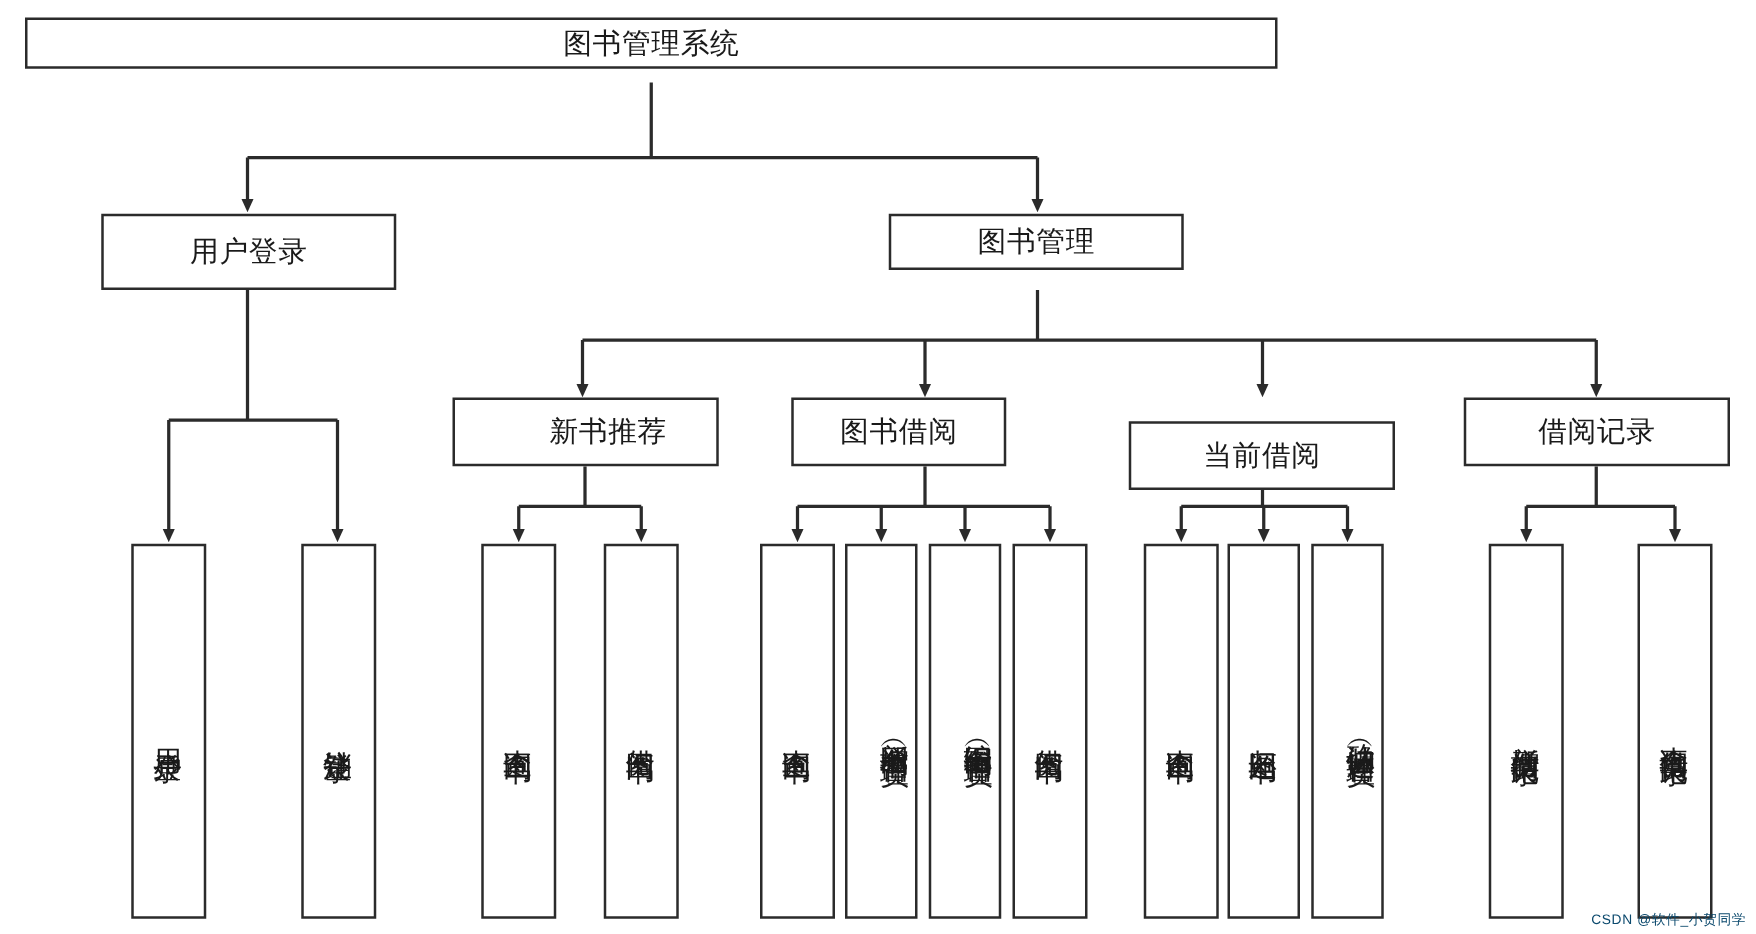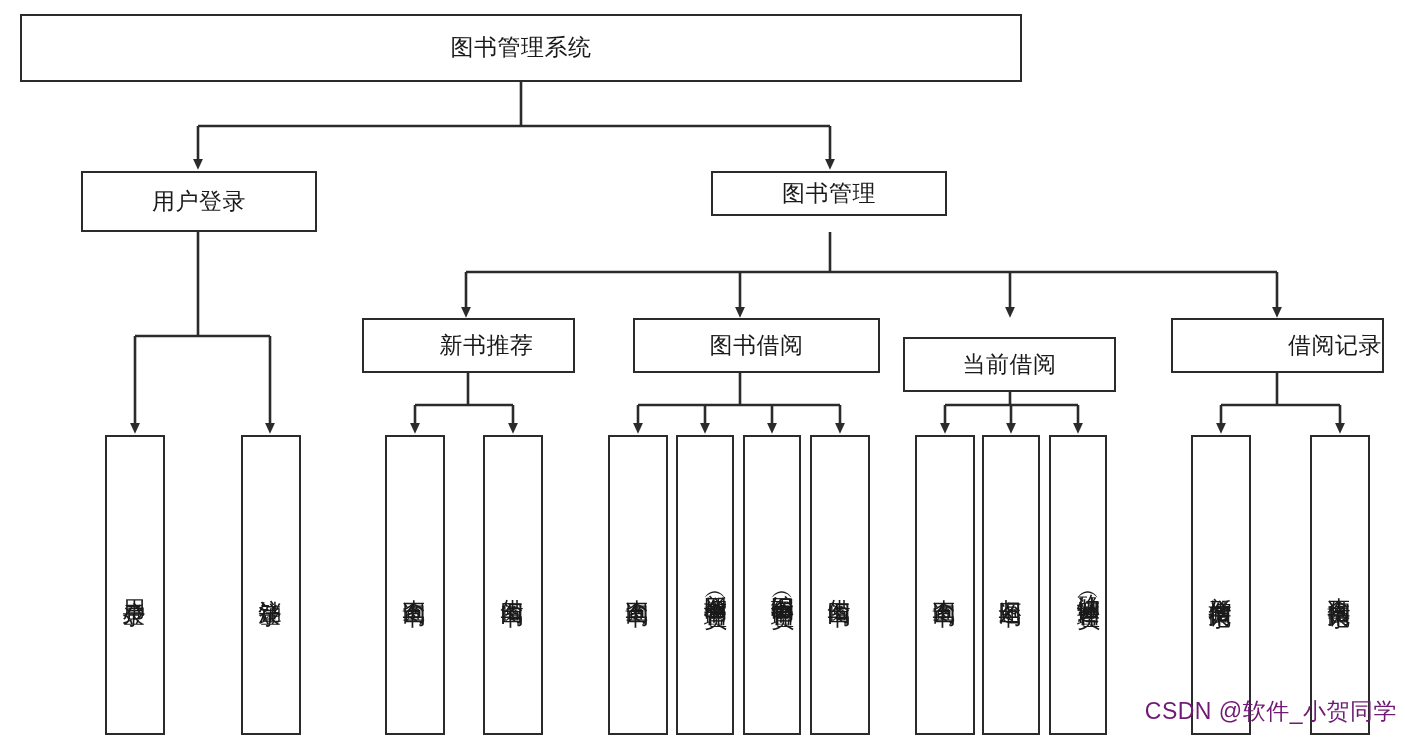--- a/index.html
+++ b/index.html
@@ -49,23 +49,23 @@
     justify-content:center;
   }
   .node.v .vlabel{
     writing-mode:vertical-rl;
     text-orientation:upright;
     white-space:nowrap;
   }
   #watermark{
     position:absolute;
     right:8px;
-    bottom:20px;
-    font-size:23px;
-    color:#701a75;
+    bottom:4px;
+    font-size:11px;
+    color:#0c4a6e;
     letter-spacing:0.5px;
     z-index:3;
     white-space:nowrap;
   }
 </style>
 </head>
 <body>
 
 <div id="canvas">
 
@@ -112,41 +112,41 @@
       <path d="M1011,405 L1011,424" marker-end="url(#arw)"></path>
       <path d="M1078,405 L1078,424" marker-end="url(#arw)"></path>
 
       <path d="M1277,373 L1277,405"></path>
       <path d="M1221,405 L1340,405"></path>
       <path d="M1221,405 L1221,424" marker-end="url(#arw)"></path>
       <path d="M1340,405 L1340,424" marker-end="url(#arw)"></path>
     </g>
   </svg>
 
-  <div class="node h" style="left:20px; top:14px; width:1002px; height:68px;">
+  <div class="node h" style="left:20px; top:14px; width:1002px; height:41px;">
     <span>图书管理系统</span>
   </div>
 
   <div class="node h" style="left:81px; top:171px; width:236px; height:61px;">
     <span>用户登录</span>
   </div>
   <div class="node h" style="left:711px; top:171px; width:236px; height:45px;">
     <span>图书管理</span>
   </div>
 
   <div class="node h" style="left:362px; top:318px; width:213px; height:55px;padding-left:36px;">
     <span>新书推荐</span>
   </div>
-  <div class="node h" style="left:633px; top:318px; width:247px; height:55px;">
+  <div class="node h" style="left:633px; top:318px; width:172px; height:55px;">
     <span>图书借阅</span>
   </div>
   <div class="node h" style="left:903px; top:337px; width:213px; height:55px;">
     <span>当前借阅</span>
   </div>
-  <div class="node h" style="left:1171px; top:318px; width:213px; height:55px;justify-content:flex-end;">
+  <div class="node h" style="left:1171px; top:318px; width:213px; height:55px;">
     <span>借阅记录</span>
   </div>
 
   <div class="node v" style="left:105px; top:435px; width:60px; height:300px;">
     <span class="vlabel">用户登录</span>
   </div>
   <div class="node v" style="left:241px; top:435px; width:60px; height:300px;">
     <span class="vlabel">注销登录</span>
   </div>
 

